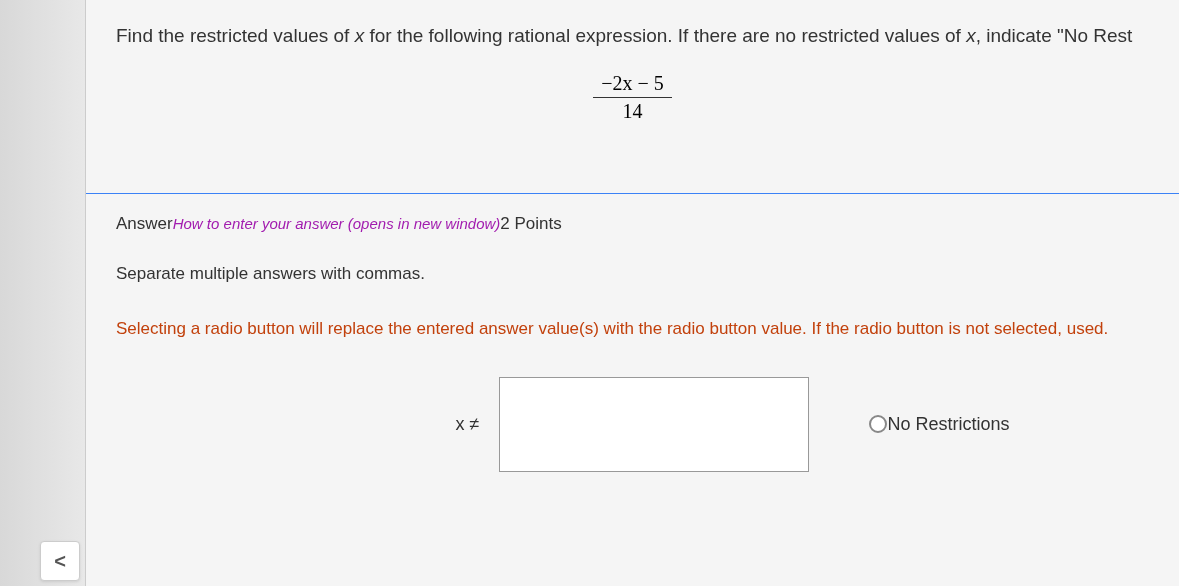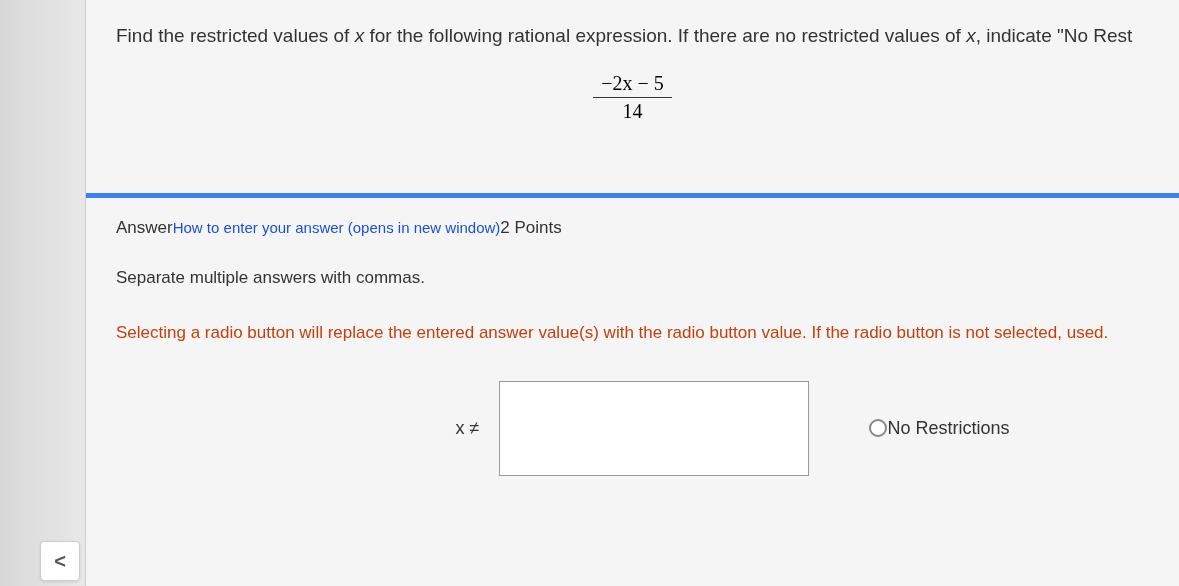--- a/index.html
+++ b/index.html
@@ -14,21 +14,21 @@
     .page {
       background: #f5f5f5;
       margin-left: 85px;
       margin-top: 0;
       height: 100%;
       border-left: 1px solid #ccc;
       position: relative;
     }
     .question-section {
       padding: 25px 30px 30px 30px;
-      border-bottom: 5px solid #3b82f6;
+      border-bottom: 1px solid #3b82f6;
     }
     .question-text {
       font-size: 19px;
       color: #333;
       margin-bottom: 25px;
     }
     .question-text .var { font-style: italic; }
     .fraction-container {
       text-align: center;
       margin: 20px 0 40px 0;
@@ -50,21 +50,22 @@
     .answer-section {
       padding: 20px 30px;
     }
     .answer-header {
       font-size: 17px;
       color: #333;
       margin-bottom: 30px;
     }
     .answer-header .bold { font-weight: 400; }
     .answer-header .link {
-      color: #1d4ed8;
+      font-style: italic;
+      color: #a21caf;
       font-size: 15px;
     }
     .answer-header .points { color: #333; font-size: 17px; margin-left: 0; }
     .instruction1 {
       font-size: 17px;
       color: #333;
       margin-bottom: 25px;
     }
     .instruction2 {
       font-size: 17px;

